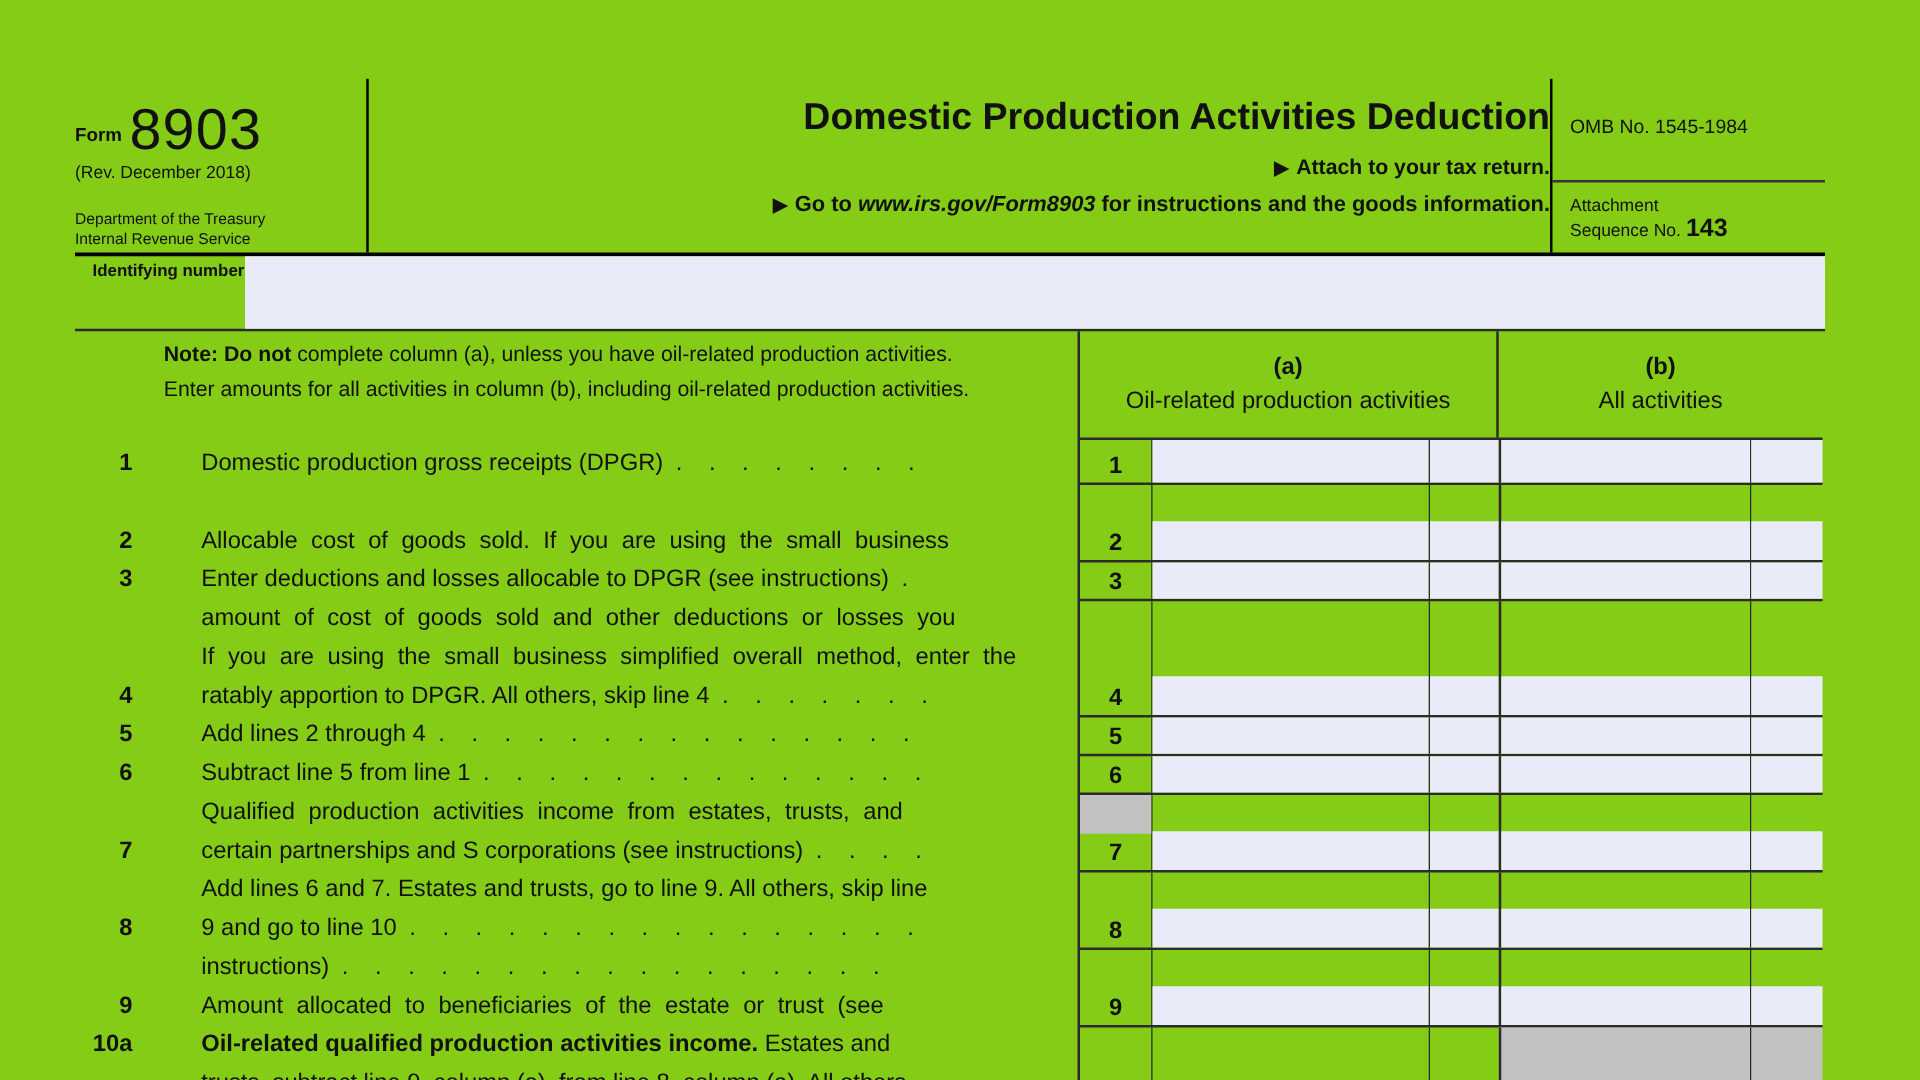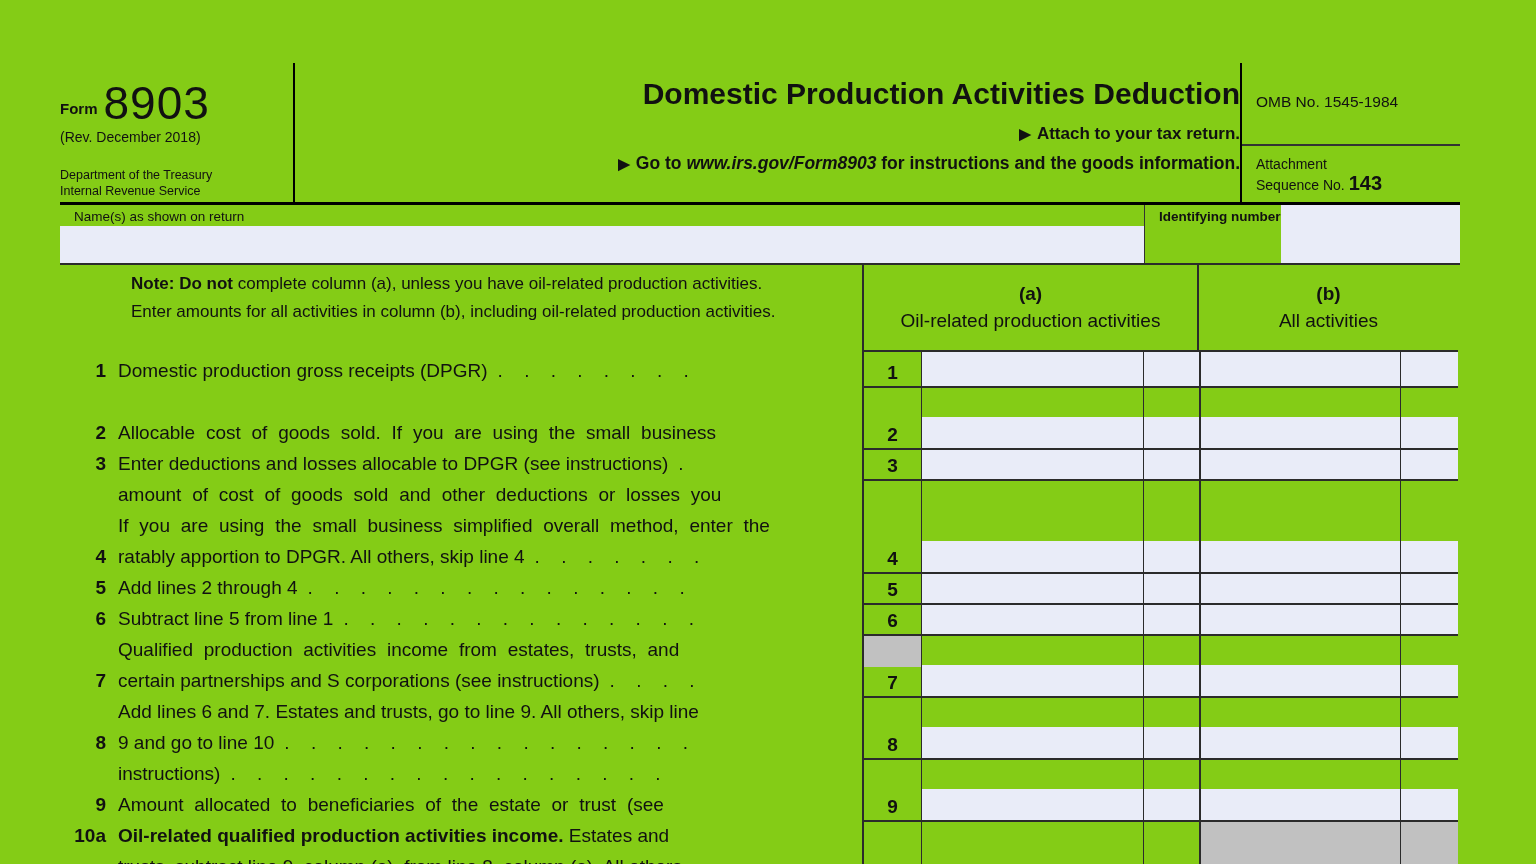--- a/index.html
+++ b/index.html
@@ -35,21 +35,21 @@
   .nr-fill{flex:1;background:var(--fill);}
 
   
   .main{margin-left:60px;display:flex;width:1398px;}
   .desc-col{width:802px;overflow:hidden;}
   .note{margin-left:71px;width:676px;height:85px;font-size:17px;line-height:28px;padding-top:5px;}
   .drow{display:flex;}
   .dnum{width:58px;text-align:right;padding-right:12px;font-weight:bold;font-size:19px;display:flex;flex-direction:column;justify-content:flex-end;line-height:31px;}
   .dnum.top{justify-content:flex-start;}
   .dtxt{flex:1;display:flex;flex-direction:column;justify-content:flex-end;}
-  .tl{height:31px;line-height:31px;white-space:nowrap;font-size:19px;}
+  .tl{height:31px;line-height:31px;white-space:nowrap;font-size:19px;margin-left:43px;}
   .tl b{font-weight:bold;}
   .jl{word-spacing:5.5px;}
   .dots{margin-left:10px;word-spacing:16px;}
 
   .grid-col{width:596px;border-left:2px solid var(--line);}
   .ghead{display:flex;height:85px;}
   .ga{width:335px;border-right:2px solid var(--line);text-align:center;padding-top:15px;font-size:19px;line-height:27px;}
   .gb{flex:1;text-align:center;padding-top:15px;font-size:19px;line-height:27px;}
   .gtag{font-weight:bold;}
   .grow{display:flex;border-top:2px solid var(--line);}
@@ -94,24 +94,20 @@
     <div class="fh-right">
       <div class="omb-box">OMB No. 1545-1984</div>
       <div class="att-box">
         <div>Attachment</div>
         <div><span>Sequence No.</span><span class="att-num">143</span></div>
       </div>
     </div>
   </div>
 
   <div class="name-row">
-    <div class="nr-left">
-      <div class="nr-label">Name(s) as shown on return</div>
-      <div class="nr-fill"></div>
-    </div>
     <div class="nr-right">
       <div class="nr-label">Identifying number</div>
       <div class="nr-fill"></div>
     </div>
   </div>
 
   <div class="main">
     <div class="desc-col">
       <div class="note">
         <b>Note: Do not</b><span> complete column (a), unless you have oil-related production activities. Enter amounts for all activities in column (b), including oil-related production activities.</span>

